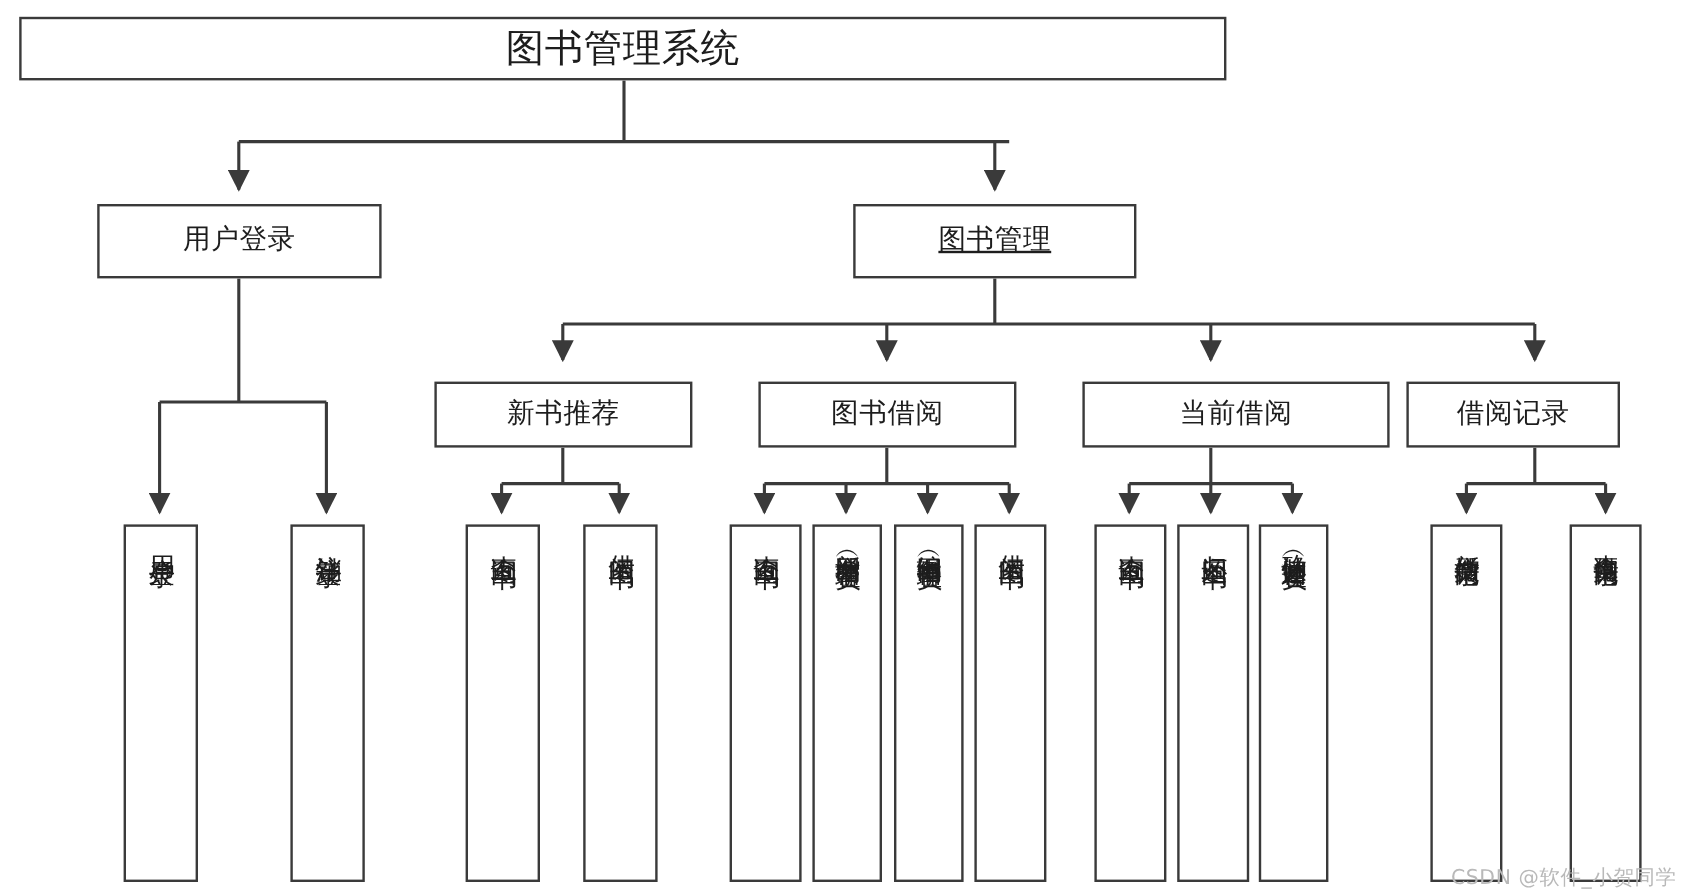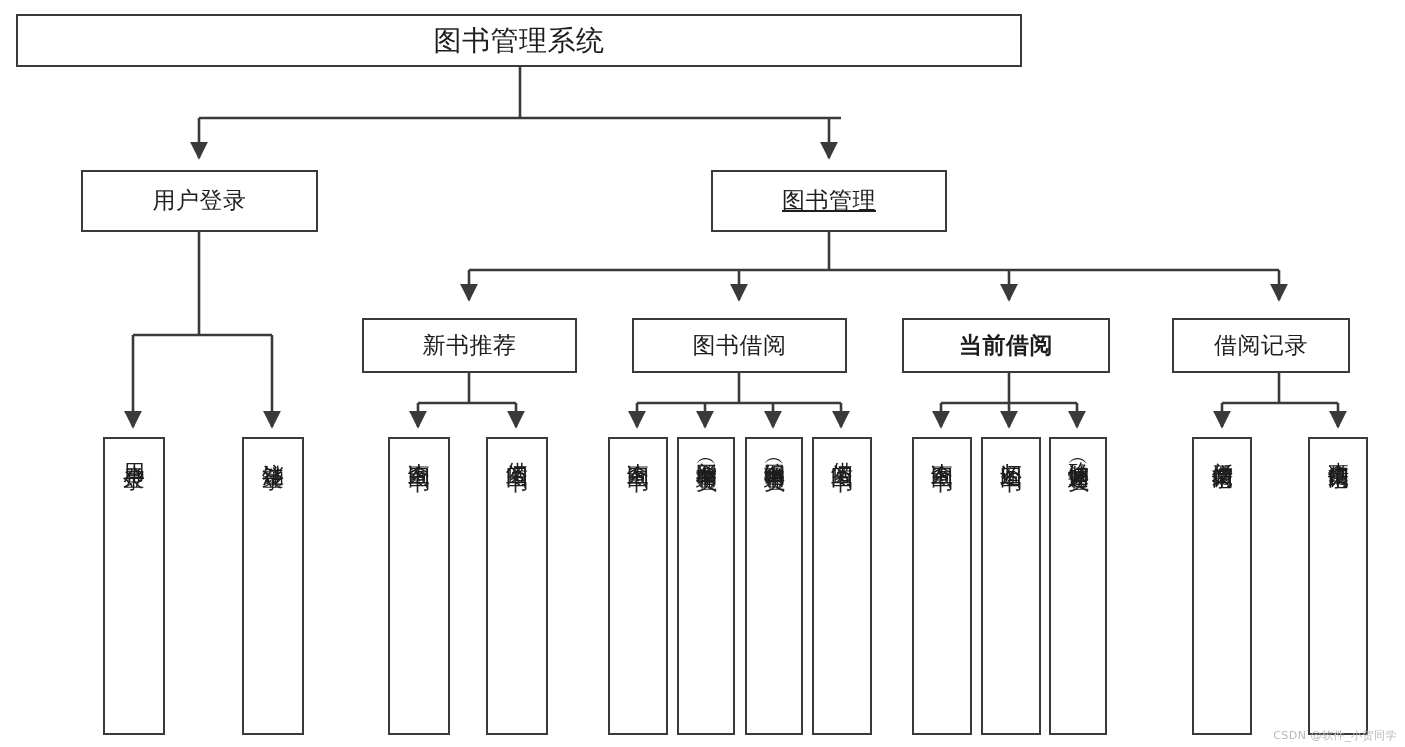--- a/index.html
+++ b/index.html
@@ -39,21 +39,21 @@
     display: block;
     text-align: center;
     line-height: 1.18;
     white-space: nowrap;
   }
   .horiz .node-label {
     font-size: 23px;
     letter-spacing: 0.5px;
   }
   .root .node-label {
-    font-size: 28px;
+    font-size: 32px;
   }
   .vert {
     align-items: flex-start;
     padding-top: 6px;
   }
   .vert .node-label {
     writing-mode: vertical-rl;
     text-orientation: upright;
     font-size: 22px;
     letter-spacing: 2.5px;
@@ -62,21 +62,21 @@
     margin: 0 auto;
   }
   .vert.tall .node-label {
     font-size: 21px;
     letter-spacing: 1.5px;
   }
   .watermark {
     position: absolute;
     right: 8px;
     bottom: 4px;
-    font-size: 11px;
+    font-size: 17px;
     color: #b9b9b9;
     letter-spacing: 0.5px;
     white-space: nowrap;
   }
 </style>
 </head>
 <body>
 
 <div id="canvas">
 
@@ -140,21 +140,21 @@
   <div class="node horiz" style="left:711px; top:170px; width:236px; height:62px;text-decoration:underline;">
     <span class="node-label">图书管理</span>
   </div>
 
   <div class="node horiz" style="left:632px; top:318px; width:215px; height:55px;">
     <span class="node-label">图书借阅</span>
   </div>
   <div class="node horiz" style="left:362px; top:318px; width:215px; height:55px;">
     <span class="node-label">新书推荐</span>
   </div>
-  <div class="node horiz" style="left:902px; top:318px; width:208px; height:55px;font-weight:bold;">
+  <div class="node horiz" style="left:902px; top:318px; width:256px; height:55px;">
     <span class="node-label">当前借阅</span>
   </div>
   <div class="node horiz" style="left:1172px; top:318px; width:178px; height:55px;">
     <span class="node-label">借阅记录</span>
   </div>
 
   <div class="node vert" style="left:103px; top:437px; width:62px; height:298px;">
     <span class="node-label">用户登录</span>
   </div>
   <div class="node vert" style="left:242px; top:437px; width:62px; height:298px;">

